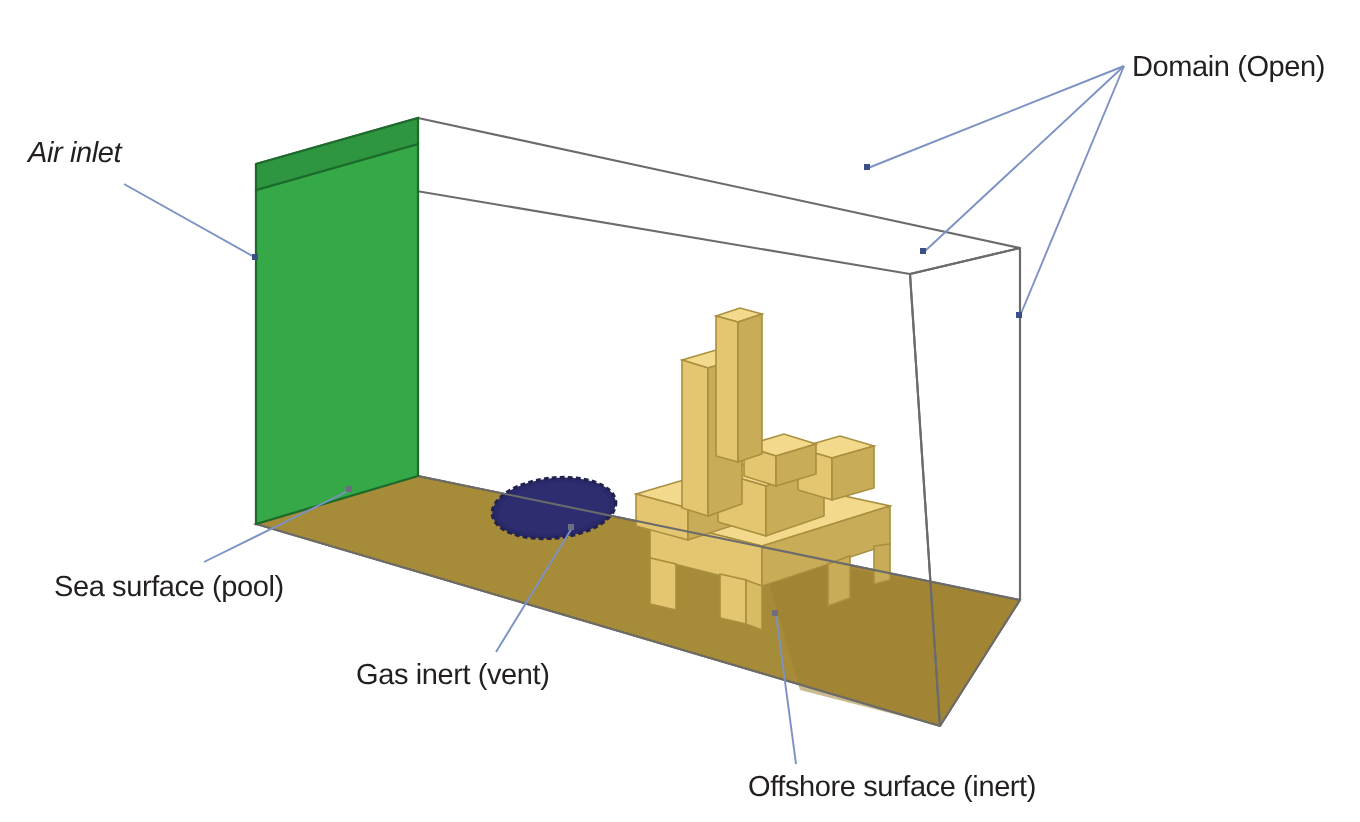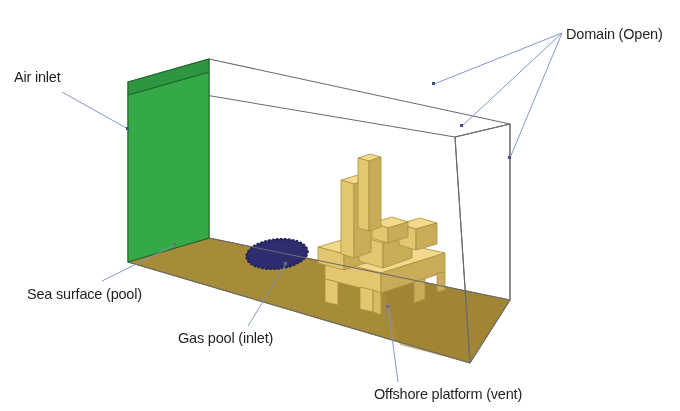--- a/index.html
+++ b/index.html
@@ -24,21 +24,21 @@
   }
   .lbl {
     position: absolute;
     color: #231f20;
     font-family: "Liberation Sans", sans-serif;
     font-size: 14.5px;
     line-height: 1.1;
     white-space: nowrap;
     letter-spacing: -0.2px;
   }
-  #lbl-air-inlet   { left: 14px;  top: 70px;  }
+  #lbl-air-inlet   { left: 14px;  top: 70px; font-style: italic;  }
   #lbl-domain      { left: 566px; top: 27px;  }
   #lbl-sea-surface { left: 27px;  top: 287px; }
   #lbl-gas-pool    { left: 178px; top: 331px; }
   #lbl-platform    { left: 374px; top: 387px; }
 </style>
 </head>
 <body>
 
 <svg id="scene" viewBox="0 0 680 411">
 
@@ -138,15 +138,15 @@
   </g>
 
 </svg>
 
 <div class="lbl" id="lbl-air-inlet">Air inlet</div>
 
 <div class="lbl" id="lbl-domain">Domain (Open)</div>
 
 <div class="lbl" id="lbl-sea-surface">Sea surface (pool)</div>
 
-<div class="lbl" id="lbl-gas-pool">Gas pool (inlet)</div>
+<div class="lbl" id="lbl-gas-pool">Gas inert (vent)</div>
 
-<div class="lbl" id="lbl-platform">Offshore platform (vent)</div>
+<div class="lbl" id="lbl-platform">Offshore surface (inert)</div>
 
 </body></html>

